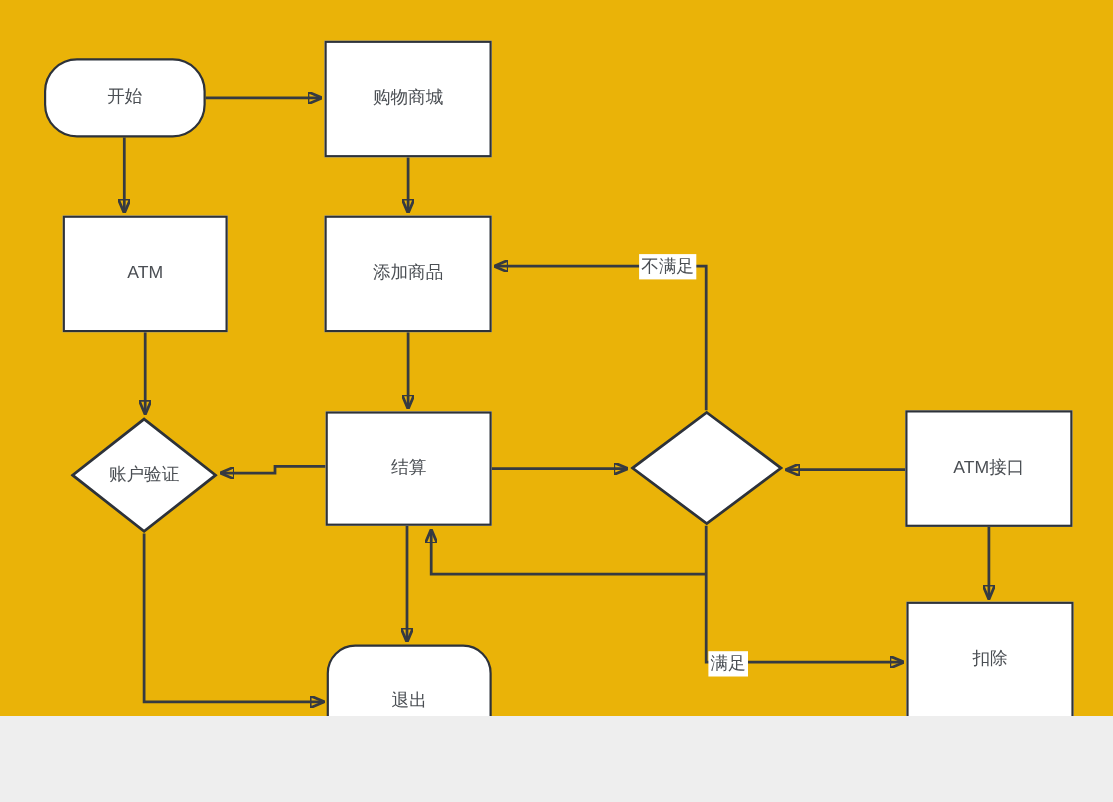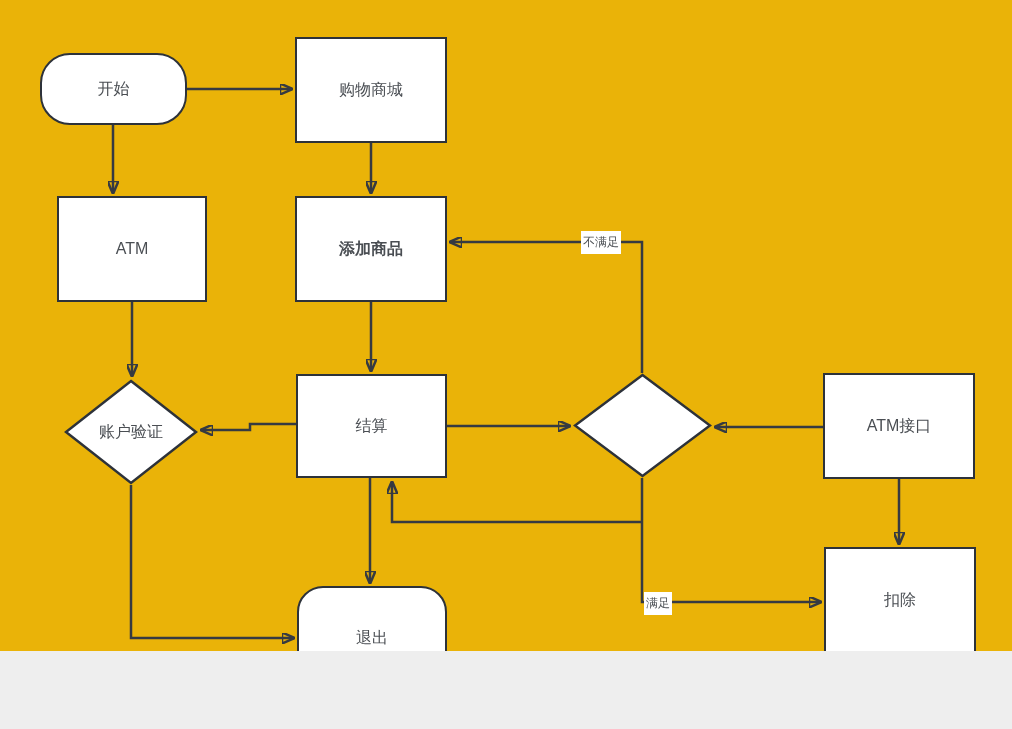--- a/index.html
+++ b/index.html
@@ -72,33 +72,33 @@
     line-height: 1.3;
   }
   .node.diamond .label {
     width: 86px;
   }
   .edge-label {
     position: absolute;
     z-index: 3;
     background: #ffffff;
     color: #4a4e53;
-    font-size: 12px;
+    font-size: 16px;
     line-height: 23px;
     padding: 0 2px;
     white-space: nowrap;
   }
   #edge-label-not-satisfied { left: 581px; top: 231px; }
   #edge-label-satisfied     { left: 644px; top: 592px; }
 
   
   #node-start        { left: 40px;  top: 53px;  width: 147px; height: 72px; }
   #node-mall         { left: 295px; top: 37px;  width: 152px; height: 106px; }
   #node-atm          { left: 57px;  top: 196px; width: 150px; height: 106px; }
-  #node-add-product  { left: 295px; top: 196px; width: 152px; height: 106px; font-weight: bold; }
+  #node-add-product  { left: 295px; top: 196px; width: 152px; height: 106px; }
   #node-account-verify { left: 64px; top: 379px; width: 134px; height: 106px; }
   #node-settle       { left: 296px; top: 374px; width: 151px; height: 104px; justify-content: center; }
   #node-credit-check { left: 573px; top: 373px; width: 139px; height: 105px; }
   #node-atm-api      { left: 823px; top: 373px; width: 152px; height: 106px; }
   #node-exit         { left: 297px; top: 586px; width: 150px; height: 104px; border-radius: 26px; }
   #node-deduct       { left: 824px; top: 547px; width: 152px; height: 106px; }
 </style>
 </head>
 <body>
 

